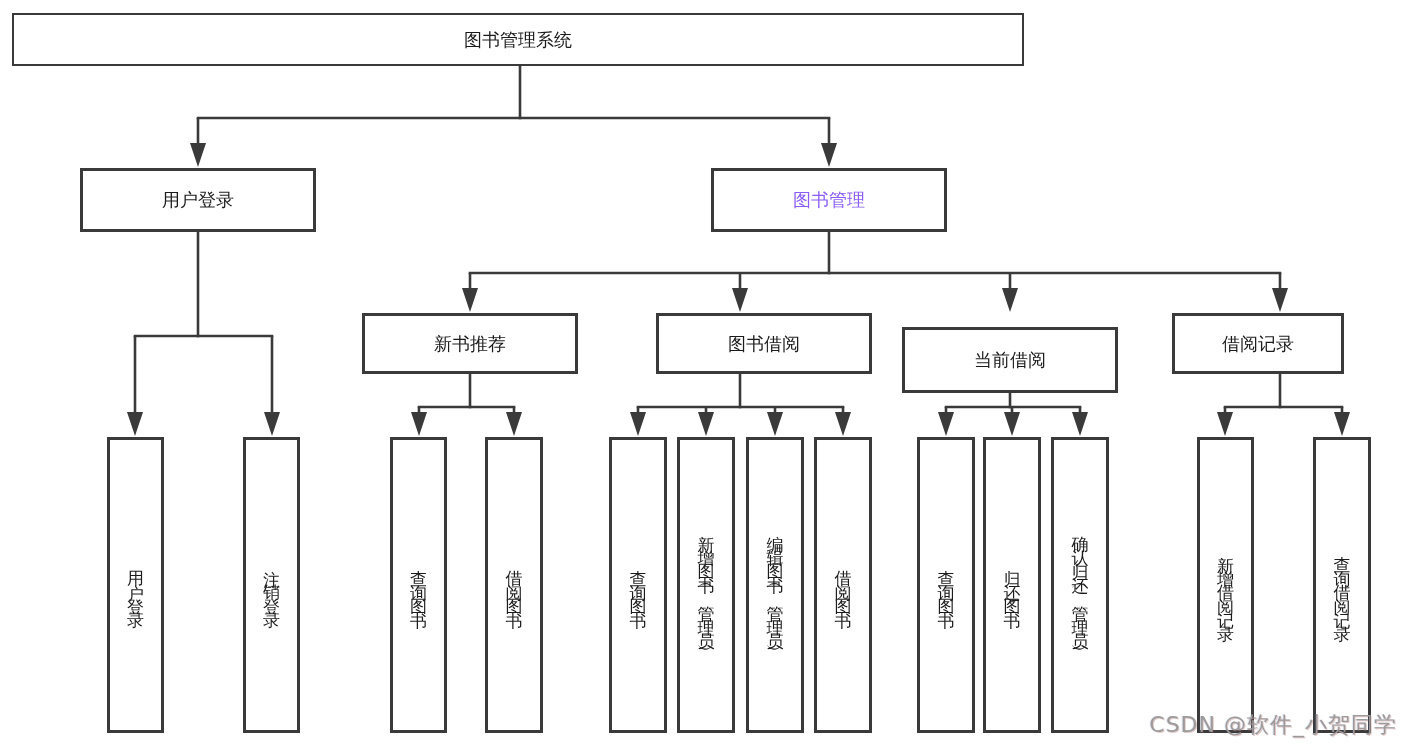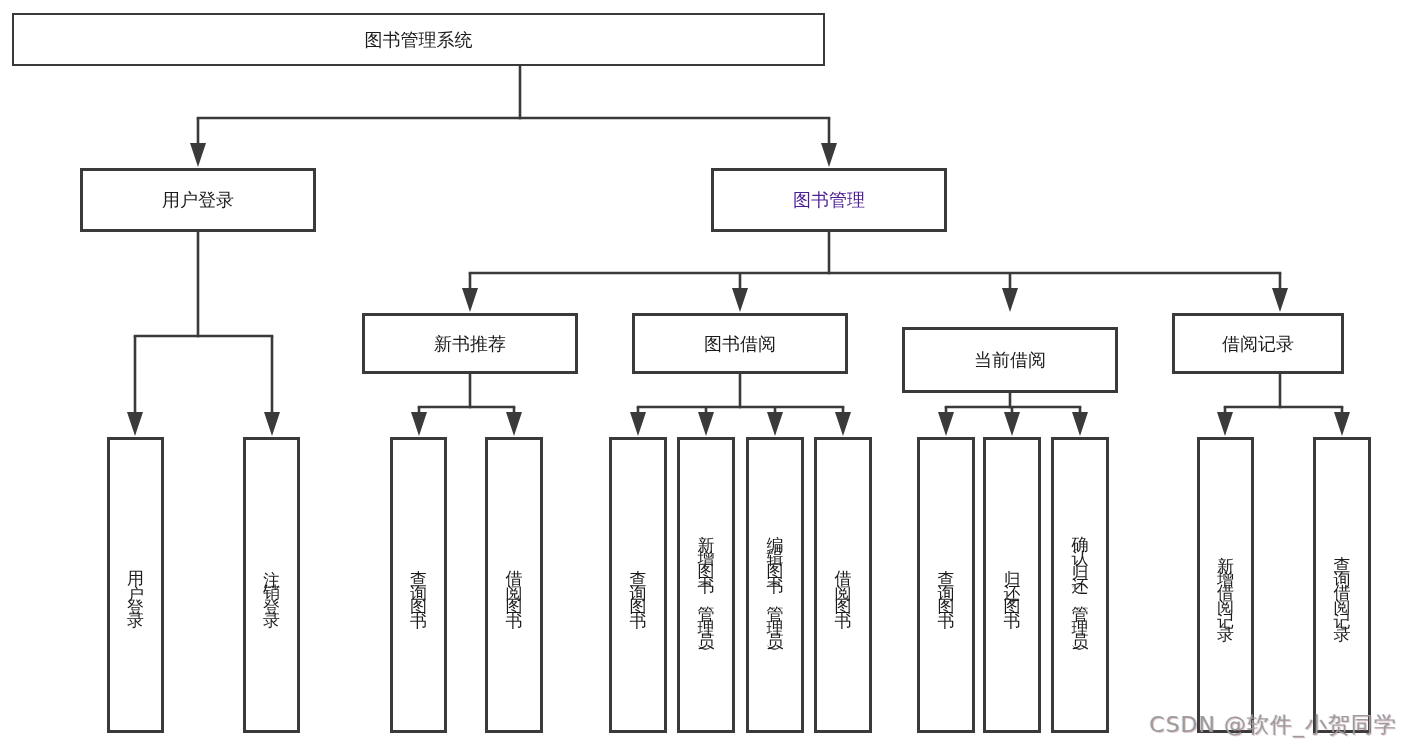--- a/index.html
+++ b/index.html
@@ -14,25 +14,25 @@
     font-size:18px;color:#1b1b1b;z-index:2;white-space:nowrap;
   }
   .vbox{
     position:absolute;box-sizing:border-box;background:#ffffff;
     border:3px solid #3a3a3a;display:flex;align-items:center;justify-content:center;
     font-size:17px;color:#1b1b1b;z-index:2;
     writing-mode:vertical-rl;text-orientation:mixed;letter-spacing:14px;line-height:1;
   }
   .root{border-width:2.5px;font-size:18px;}
   
-  #n-root        {left:12px;  top:13px;  width:813px;height:53px;}
+  #n-root        {left:12px;  top:13px;  width:1012px;height:53px;}
   #n-user-login  {left:80px;  top:168px; width:236px; height:64px;}
   #n-book-mgmt   {left:711px; top:168px; width:236px; height:64px;}
   #n-new-rec     {left:362px; top:313px; width:216px; height:61px;}
-  #n-borrow      {left:632px; top:313px; width:216px; height:61px;}
+  #n-borrow      {left:656px; top:313px; width:216px; height:61px;}
   #n-current     {left:902px; top:327px; width:216px; height:66px;}
   #n-record      {left:1172px;top:313px; width:172px; height:61px;}
   #l-login   {left:107px; top:437px;width:57px;height:296px;}
   #l-logout  {left:243px; top:437px;width:57px;height:296px;}
   #l-nr-q    {left:390px; top:437px;width:57px;height:296px;}
   #l-nr-b    {left:485px; top:437px;width:58px;height:296px;}
   #l-bb-q    {left:609px; top:437px;width:58px;height:296px;}
   #l-bb-add  {left:677px; top:437px;width:58px;height:296px;}
   #l-bb-edit {left:746px; top:437px;width:58px;height:296px;}
   #l-bb-b    {left:814px; top:437px;width:58px;height:296px;}
@@ -108,21 +108,21 @@
       <polygon points="1334,412 1350,412 1342,436" fill="#3a3a3a"></polygon>
     </svg>
 
   <div class="hbox root" id="n-root" style="border-color: rgb(58, 58, 58); color: rgb(27, 27, 27);">
     <span>图书管理系统</span>
   </div>
 
   <div class="hbox" id="n-user-login" style="border-color: rgb(58, 58, 58); color: rgb(27, 27, 27);">
     <span>用户登录</span>
   </div>
-  <div class="hbox" id="n-book-mgmt" style="border-color: rgb(58, 58, 58); color: #4c1d95; align-items: center;">
+  <div class="hbox" id="n-book-mgmt" style="border-color: rgb(58, 58, 58); color: #8b5cf6; align-items: center;">
     <span>图书管理</span>
   </div>
 
   <div class="hbox" id="n-new-rec" style="border-color: rgb(58, 58, 58); color: rgb(27, 27, 27);">
     <span>新书推荐</span>
   </div>
   <div class="hbox" id="n-borrow" style="border-color: rgb(58, 58, 58); color: rgb(27, 27, 27);">
     <span>图书借阅</span>
   </div>
   <div class="hbox" id="n-current" style="border-color: rgb(58, 58, 58); color: rgb(27, 27, 27);">

